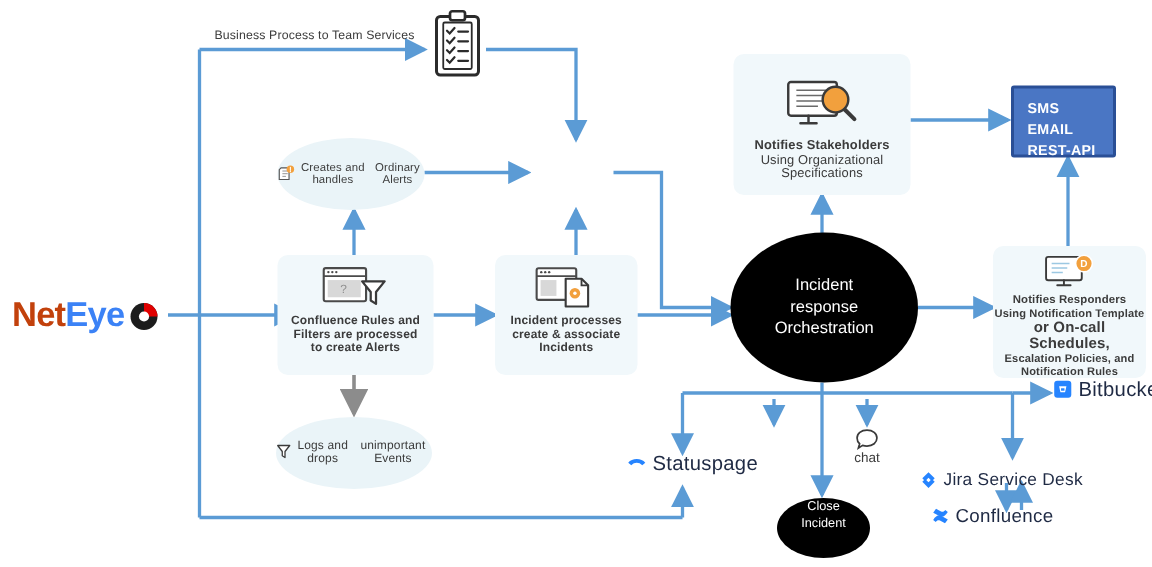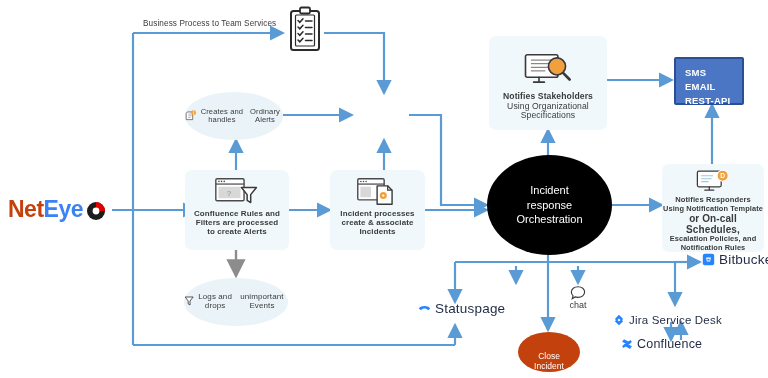--- a/index.html
+++ b/index.html
@@ -8,21 +8,21 @@
   svg.layer{position:absolute;left:0;top:0;width:768px;height:378px;pointer-events:none;}
   .node{position:absolute;box-sizing:border-box;}
   .rbox{background:#f1f8fb;border-radius:7px;display:flex;flex-direction:column;align-items:center;justify-content:flex-start;}
   .ell{background:#eaf4f8;border-radius:50%;display:flex;flex-direction:row;align-items:center;justify-content:center;}
   .lbl{color:#3b3b3b;text-align:center;line-height:1.12;font-weight:bold;letter-spacing:.1px;}
   .lbl.reg{font-weight:normal;}
   .bluebox{background:#4a76c4;border:2px solid #2a4f96;border-radius:2px;color:#ffffff;
            font-size:9.5px;font-weight:bold;line-height:1.45;padding:7px 0 4px 9px;letter-spacing:.2px;}
   .blackcircle{background:#000;border-radius:50%;display:flex;align-items:center;justify-content:center;}
   .blackcircle span{color:#fff;font-size:11px;line-height:1.35;text-align:center;font-weight:normal;}
-  .greenell{background:#c2410c;border-radius:50%;display:flex;align-items:flex-end;justify-content:center;}
+  .greenell{background:#000000;border-radius:50%;display:flex;align-items:flex-start;justify-content:center;}
   .greenell span{color:#fff;font-size:8.5px;line-height:1.25;text-align:center;}
   .svcrow{position:absolute;display:flex;align-items:center;gap:4px;}
   .svctxt{color:#1f2a44;font-size:13.5px;letter-spacing:.2px;}
   .smalltxt{color:#3b3b3b;font-size:9px;text-align:center;}
   .flowtxt{position:absolute;color:#3b3b3b;font-size:8.2px;letter-spacing:.1px;}
   .neteye{position:absolute;display:flex;align-items:center;}
   .neteye .t1{color:#c2410c;font-weight:bold;font-size:23px;letter-spacing:-.5px;font-family:"Liberation Sans",sans-serif;}
   .neteye .t2{color:#3b82f6;font-weight:bold;font-size:23px;letter-spacing:-.5px;}
 </style>
 </head>

